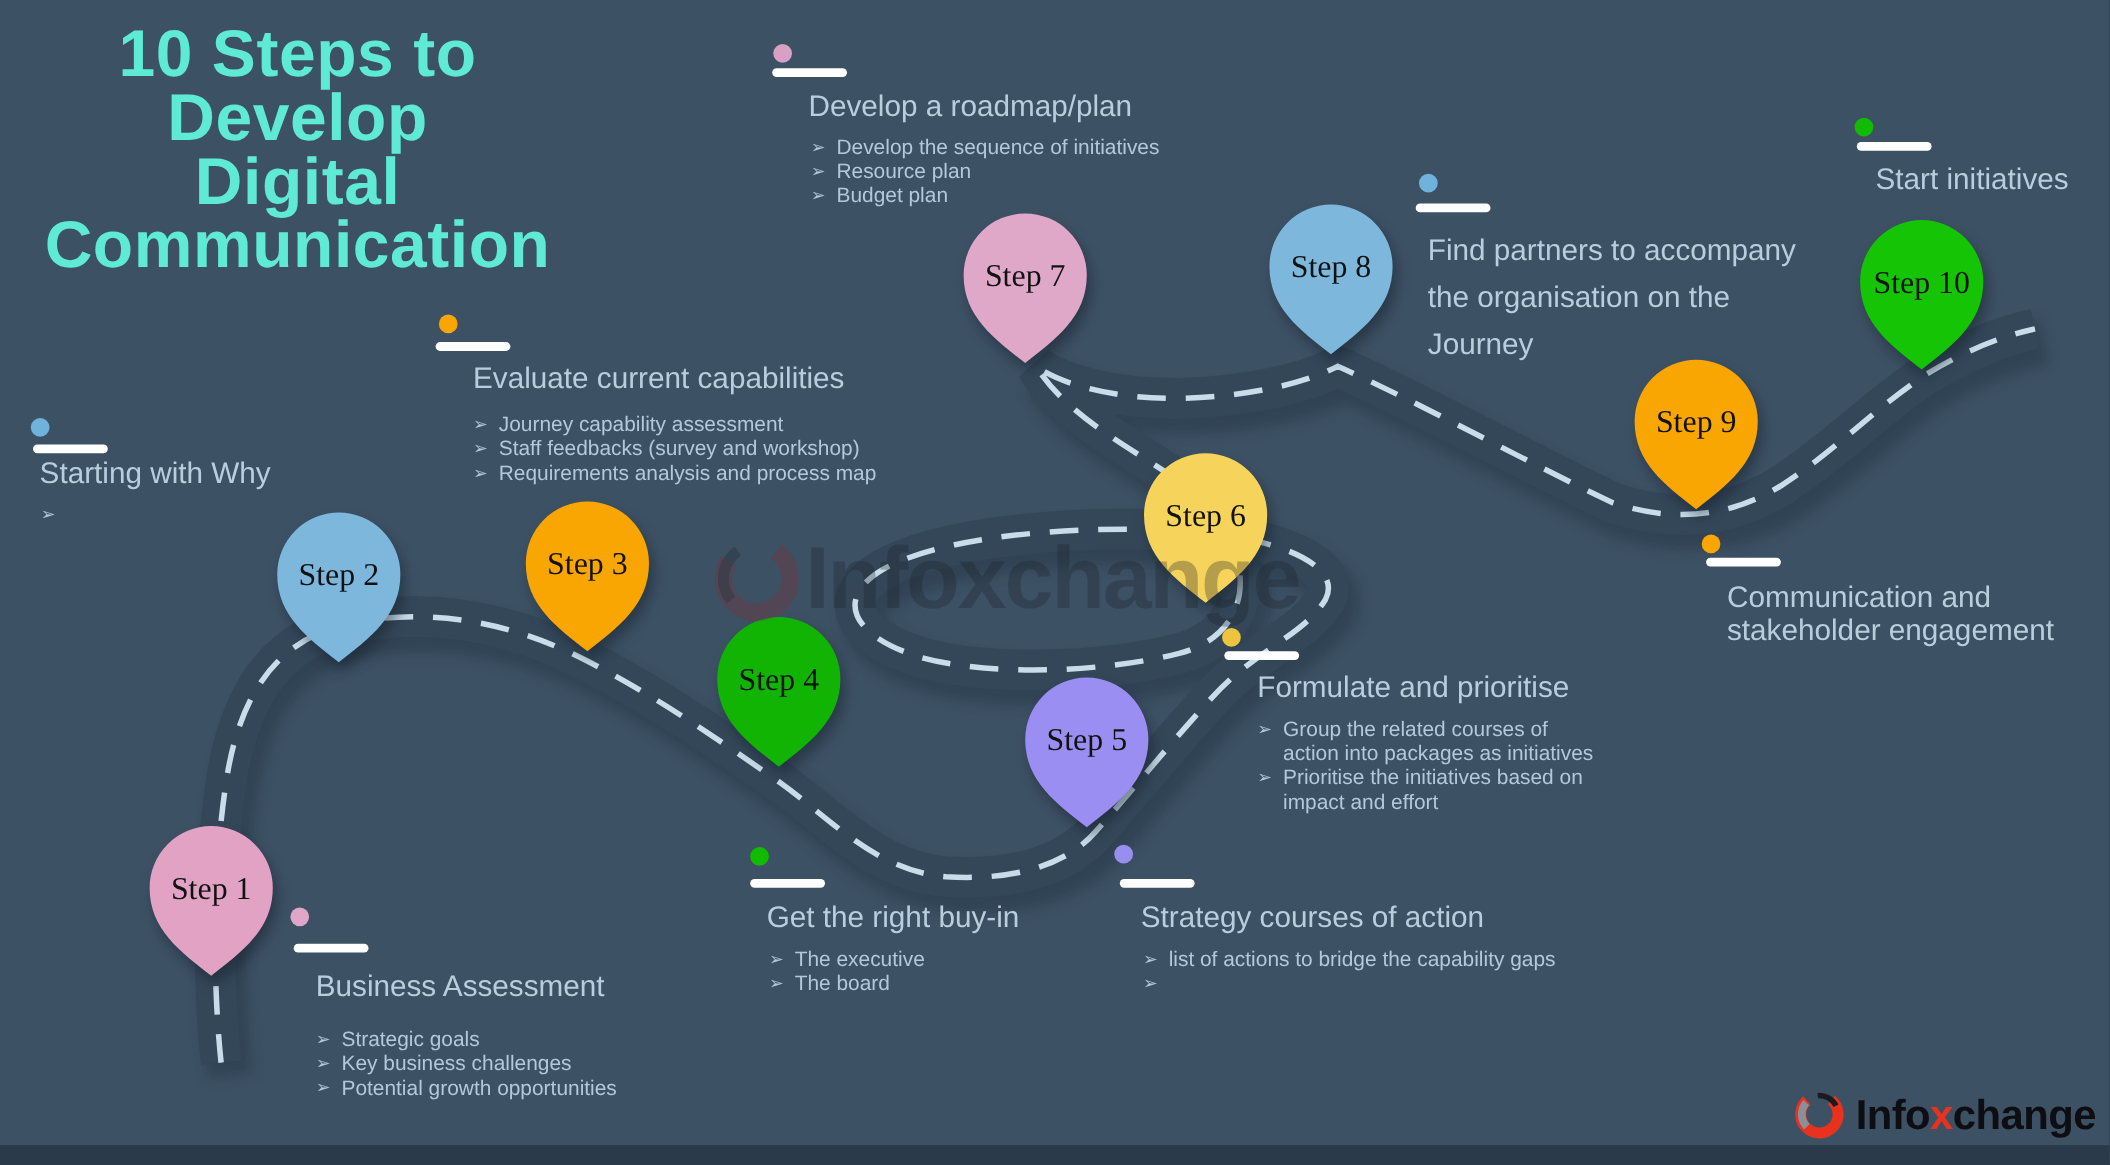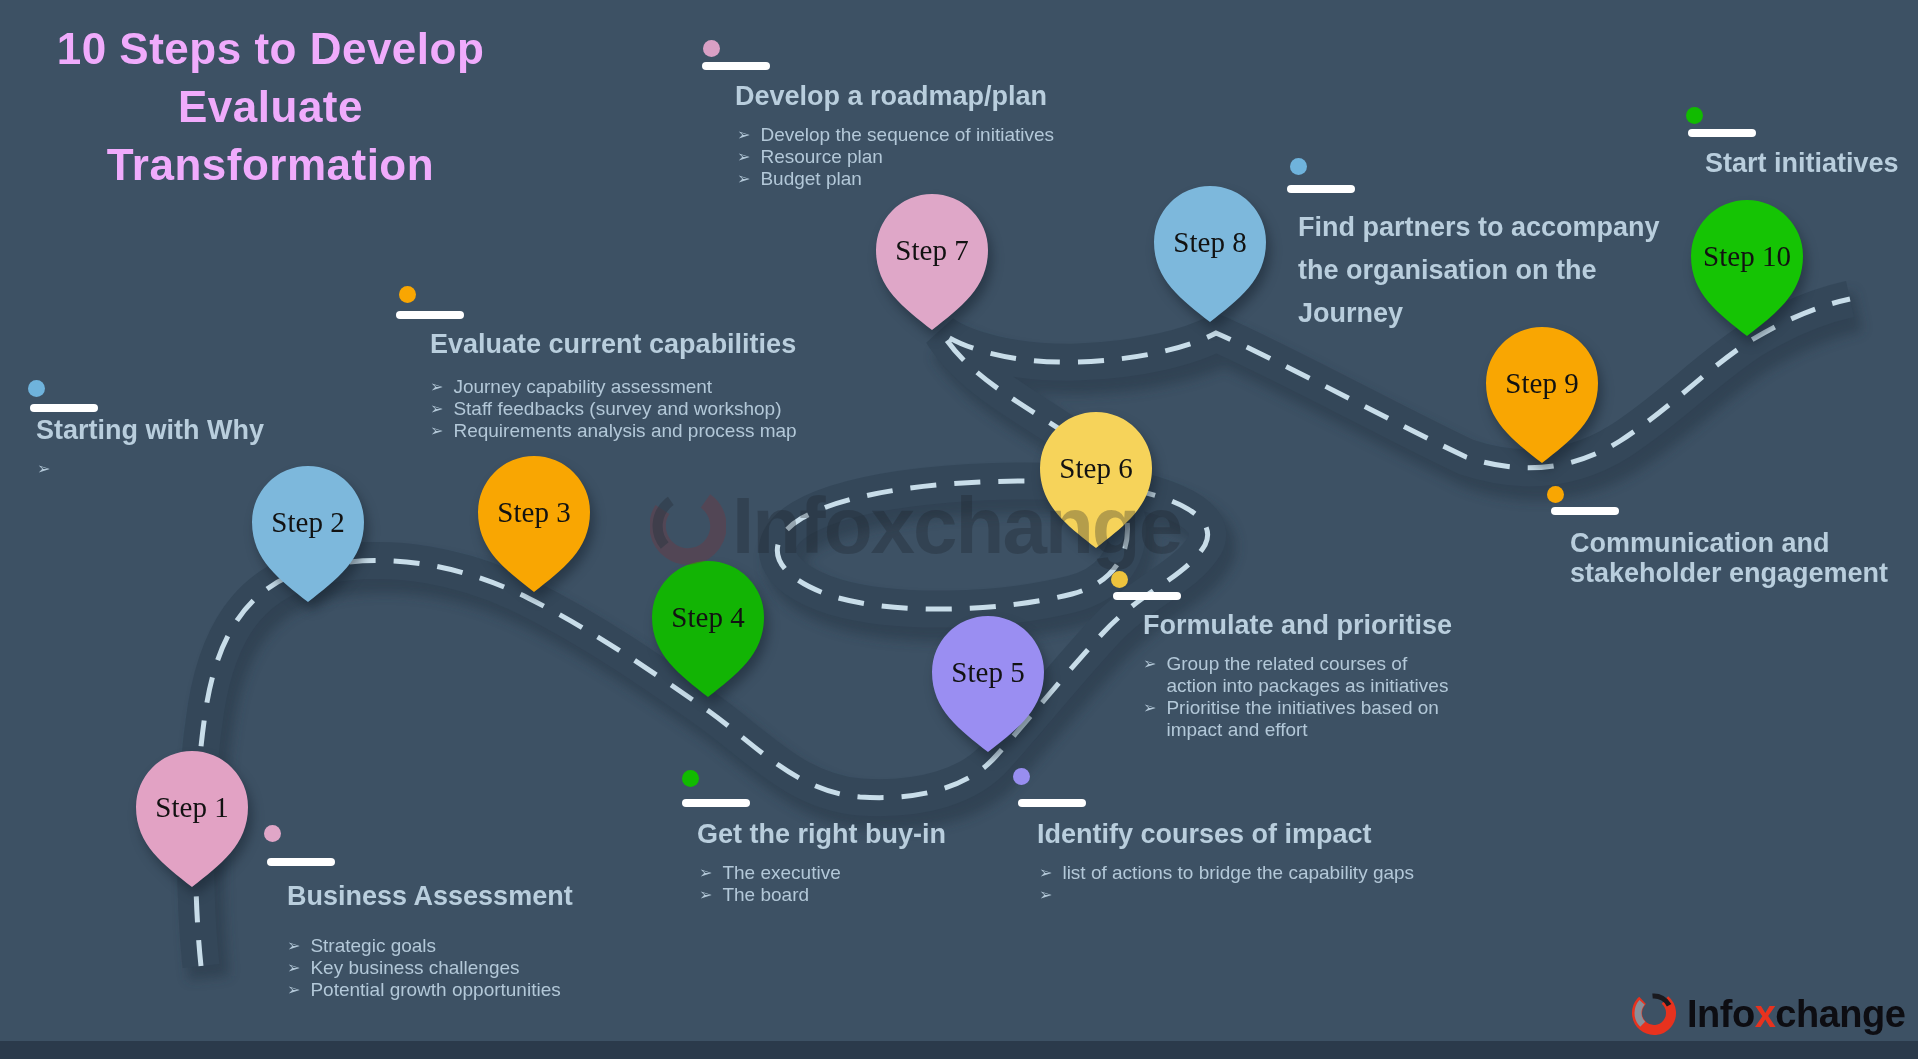--- a/index.html
+++ b/index.html
@@ -6,25 +6,25 @@
   .stage{position:relative;width:1918px;height:1059px;background:#3d5164;overflow:hidden;
          font-family:"Liberation Sans",sans-serif;}
   .stage *{box-sizing:border-box;}
   svg.scene{position:absolute;left:0;top:0;z-index:1;}
   .road{fill:none;stroke:#344759;stroke-width:37;}
   .road-shadow{fill:none;stroke:#22303f;stroke-width:41;opacity:.45;}
   .road-dash{fill:none;stroke:#c8dde9;stroke-width:5;stroke-dasharray:26 18;}
   .pin{filter:drop-shadow(4px 8px 6px rgba(16,26,38,.45));}
   .pin text{font-family:"Liberation Serif",serif;font-size:29px;fill:#121212;text-anchor:middle;}
   .title{position:absolute;left:18px;top:20px;width:505px;z-index:5;text-align:center;
-         font-size:44px;font-weight:bold;line-height:58px;color:#f0abfc;letter-spacing:.5px;}
+         font-size:60px;font-weight:bold;line-height:58px;color:#5eead4;letter-spacing:.5px;}
   .section{position:absolute;z-index:6;}
   .section .dot{position:absolute;width:17px;height:17px;border-radius:50%;display:block;}
   .section .bar{position:absolute;width:68px;height:8px;border-radius:4px;background:#fff;display:block;}
-  .heading{position:absolute;margin:0;font-size:27px;font-weight:700;line-height:32px;color:#b9cedd;}
+  .heading{position:absolute;margin:0;font-size:27px;font-weight:400;line-height:32px;color:#b9cedd;}
   .bullets{position:absolute;}
   .bullet{display:flex;gap:10px;color:#b3c8d8;font-size:19px;line-height:22px;}
   .bullet .bm{flex:0 0 auto;font-size:16px;line-height:22px;}
   .lh21 .bullet{line-height:21px;}
   .watermark{position:absolute;left:650px;top:478px;z-index:8;display:flex;align-items:center;gap:6px;opacity:.55;}
   .watermark .wm-text{font-size:80px;font-weight:bold;color:rgba(28,32,40,.55);letter-spacing:-2px;}
   .bottom-bar{position:absolute;left:0;top:1041px;width:100%;height:18px;background:#2b3a4b;z-index:4;}
   .logo{position:absolute;left:1630px;top:988px;z-index:9;display:flex;align-items:center;gap:9px;}
   .logo-text{font-size:38px;font-weight:bold;color:#0d0d12;letter-spacing:-.5px;}
   .logo-x{color:#e8321e;}
@@ -84,21 +84,21 @@
       <text x="1542" y="393">Step 9</text>
     </g>
     <g class="pin">
       <path d="M 1747 336 C 1719 314 1691 294 1691 256 A 56 56 0 1 1 1803 256 C 1803 294 1775 314 1747 336 Z" fill="#15c404"></path>
       <text x="1747" y="266">Step 10</text>
     </g>
   </svg>
 
   <div class="title">
     <div>10 Steps to Develop</div>
-    <div>Evaluate Transformation</div>
+    <div>Digital Communication</div>
   </div>
 
   <div class="section" style="left:28px;top:380px">
     <span class="dot" style="left: 0px; top: 0px; background-color: rgb(111, 179, 220);"></span>
     <span class="bar" style="left:2px;top:24px"></span>
     <h2 class="heading" style="left:8px;top:34px;width:300px">Starting with Why</h2>
     <div class="bullets" style="left:9px;top:78px;width:220px">
       <div class="bullet">
           <span class="bm">➢</span>
         </div>
@@ -211,21 +211,21 @@
       <div class="bullet">
           <span class="bm">➢</span>
           <span class="bt">The board</span>
         </div>
     </div>
   </div>
 
   <div class="section" style="left:1013px;top:768px">
     <span class="dot" style="left: 0px; top: 0px; background-color: rgb(152, 142, 240);"></span>
     <span class="bar" style="left:5px;top:31px"></span>
-    <h2 class="heading" style="left:24px;top:50px;width:400px">Identify courses of impact</h2>
+    <h2 class="heading" style="left:24px;top:50px;width:400px">Strategy courses of action</h2>
     <div class="bullets" style="left:26px;top:94px;width:700px">
       <div class="bullet">
           <span class="bm">➢</span>
           <span class="bt">list of actions to bridge the capability gaps</span>
         </div>
       <div class="bullet">
           <span class="bm">➢</span>
         </div>
     </div>
   </div>

